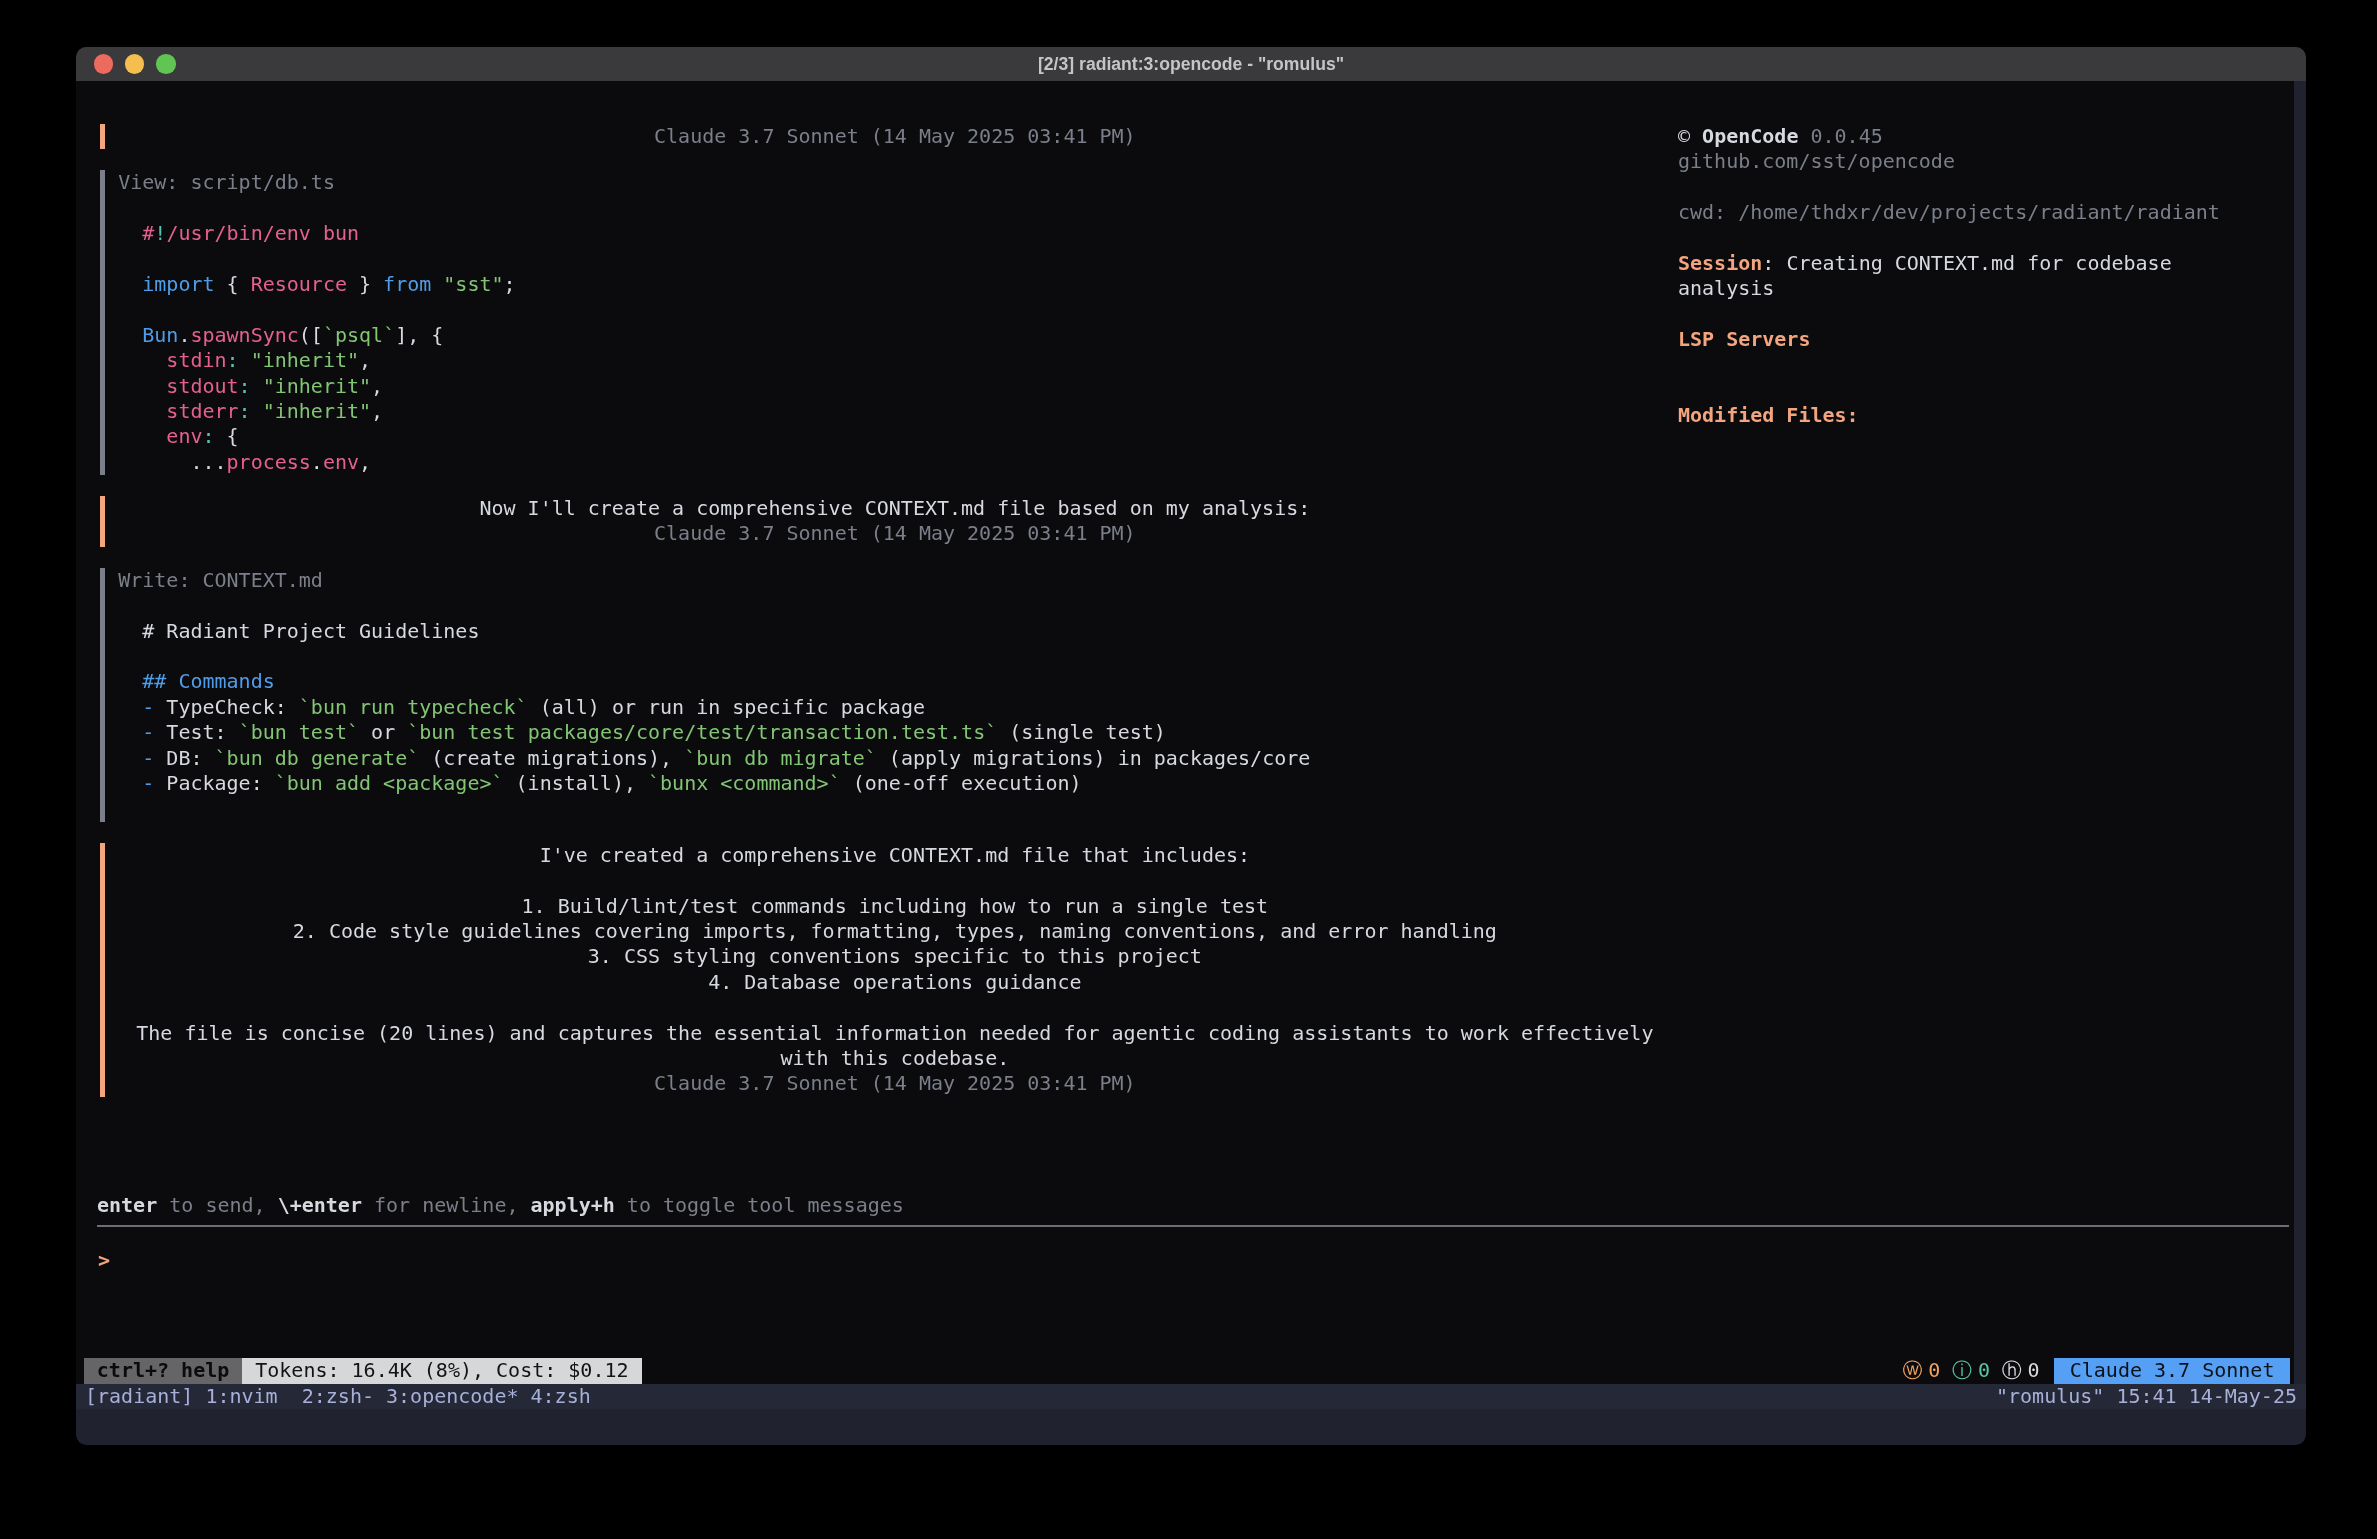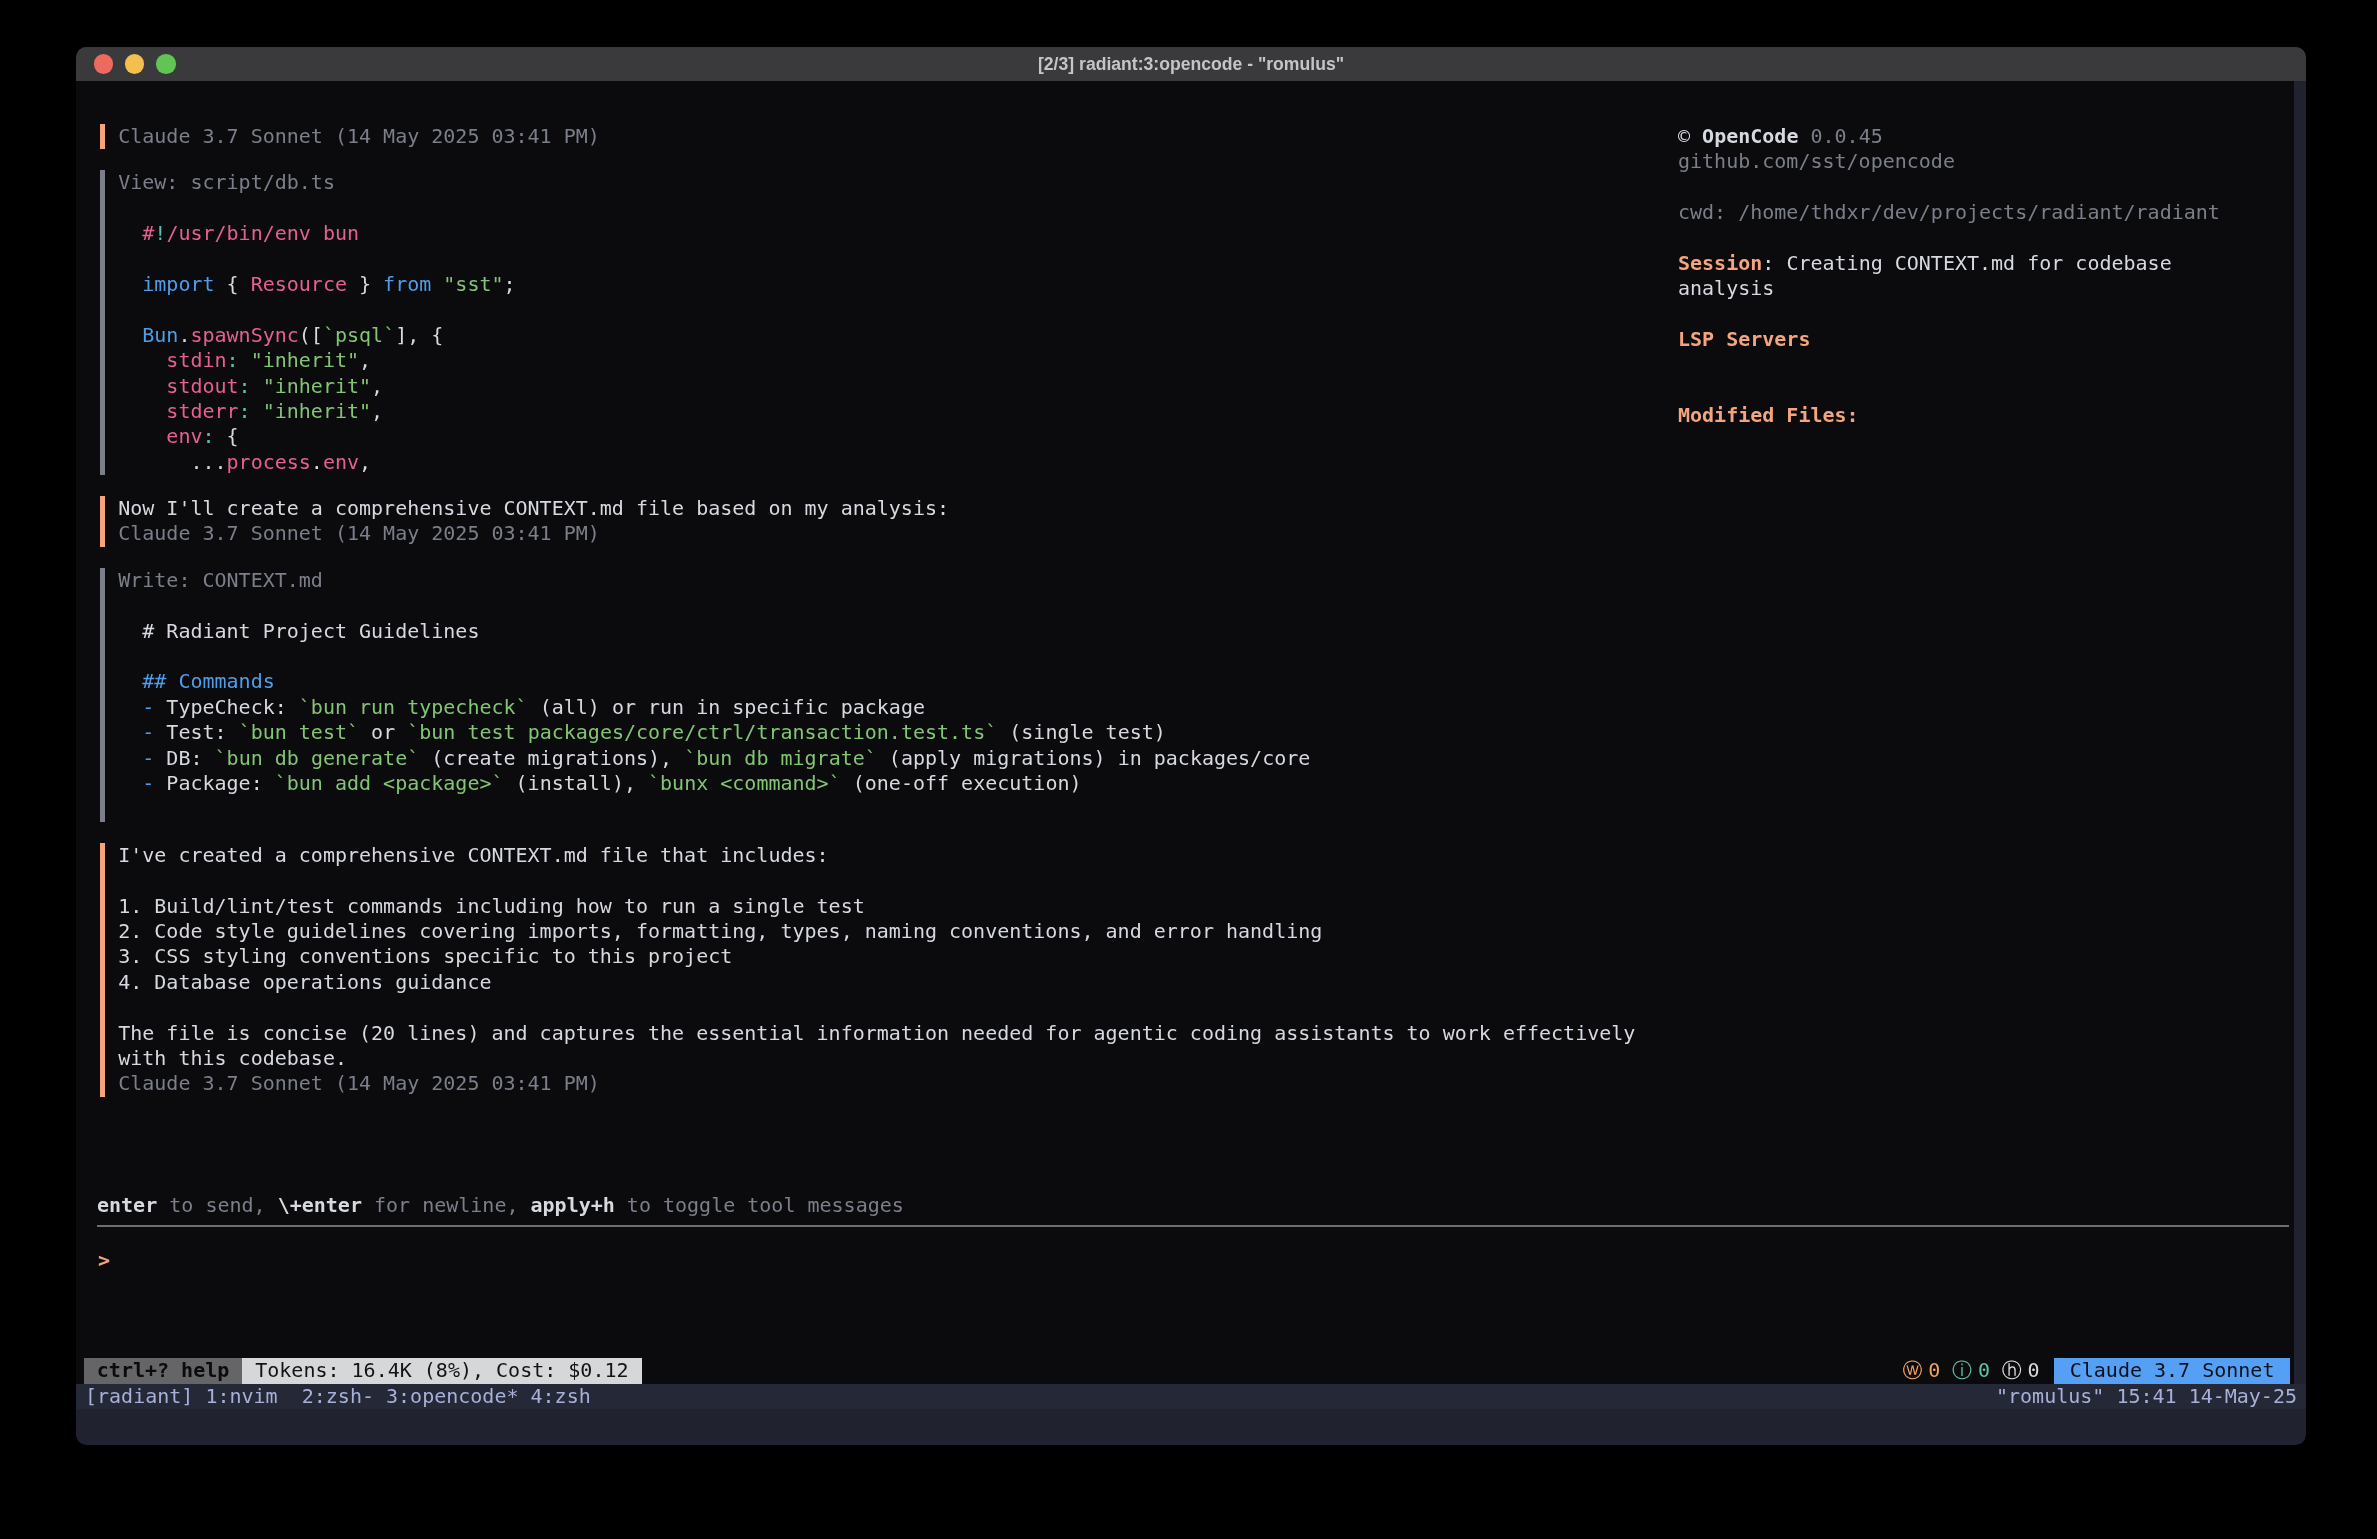--- a/index.html
+++ b/index.html
@@ -21,21 +21,21 @@
 
   .tui { position:absolute; left:0; top:34px; width:2218px; height:1304px;
          background:var(--tui_bg,#0b0b0e);
          font-family:"DejaVu Sans Mono", monospace; font-size:20px; line-height:25.4px;
          color:var(--white,#d6d9df); }
 
   .line { height:25.4px; white-space:pre; }
 
   .main-col { position:absolute; left:23.5px; top:43px; width:1572px; }
   .block { border-left:5.9px solid transparent; padding-left:13.7px; margin-bottom:21px; }
-  .border-peach { border-left-color:var(--peach,#f4a57d); }
+  .border-peach { border-left-color:var(--peach,#f4a57d);text-align:center; }
   .border-gray  { border-left-color:var(--gray,#7b7f8a); }
 
   .sidebar { position:absolute; left:1602px; top:43px; width:610px; }
 
   .hint-row   { position:absolute; left:21px; top:1112px; }
   .separator  { position:absolute; left:21px; top:1144px; width:2192px; height:2px;
                 background:var(--separator,#6b6e74); }
   .prompt-row { position:absolute; left:22px; top:1167px; height:25.4px; white-space:pre; }
 
   .status-row { position:absolute; left:0; top:1277px; width:100%; height:26px;
@@ -100,21 +100,21 @@
           <div class="line"><span class="c-white">Now I'll create a comprehensive CONTEXT.md file based on my analysis:</span></div>
           <div class="line"><span class="c-gray">Claude 3.7 Sonnet (14 May 2025 03:41 PM)</span></div>
         </div>
         <div class="block border-gray">
           <div class="line"><span class="c-gray">Write: CONTEXT.md</span></div>
           <div class="line">&nbsp;</div>
           <div class="line"><span class="c-white">  # Radiant Project Guidelines</span></div>
           <div class="line">&nbsp;</div>
           <div class="line"><span class="c-white">  </span><span class="c-blue">## Commands</span></div>
           <div class="line"><span class="c-white">  </span><span class="c-blue">-</span><span class="c-white"> TypeCheck: </span><span class="c-green">`bun run typecheck`</span><span class="c-white"> (all) or run in specific package</span></div>
-          <div class="line"><span class="c-white">  </span><span class="c-blue">-</span><span class="c-white"> Test: </span><span class="c-green">`bun test`</span><span class="c-white"> or </span><span class="c-green">`bun test packages/core/ctrl/transaction.test.ts`</span><span class="c-white"> (single test)</span></div>
+          <div class="line"><span class="c-white">  </span><span class="c-blue">-</span><span class="c-white"> Test: </span><span class="c-green">`bun test`</span><span class="c-white"> or </span><span class="c-green">`bun test packages/core/test/transaction.test.ts`</span><span class="c-white"> (single test)</span></div>
           <div class="line"><span class="c-white">  </span><span class="c-blue">-</span><span class="c-white"> DB: </span><span class="c-green">`bun db generate`</span><span class="c-white"> (create migrations), </span><span class="c-green">`bun db migrate`</span><span class="c-white"> (apply migrations) in packages/core</span></div>
           <div class="line"><span class="c-white">  </span><span class="c-blue">-</span><span class="c-white"> Package: </span><span class="c-green">`bun add &lt;package&gt;`</span><span class="c-white"> (install), </span><span class="c-green">`bunx &lt;command&gt;`</span><span class="c-white"> (one-off execution)</span></div>
           <div class="line">&nbsp;</div>
         </div>
         <div class="block border-peach">
           <div class="line"><span class="c-white">I've created a comprehensive CONTEXT.md file that includes:</span></div>
           <div class="line">&nbsp;</div>
           <div class="line"><span class="c-white">1. Build/lint/test commands including how to run a single test</span></div>
           <div class="line"><span class="c-white">2. Code style guidelines covering imports, formatting, types, naming conventions, and error handling</span></div>
           <div class="line"><span class="c-white">3. CSS styling conventions specific to this project</span></div>

